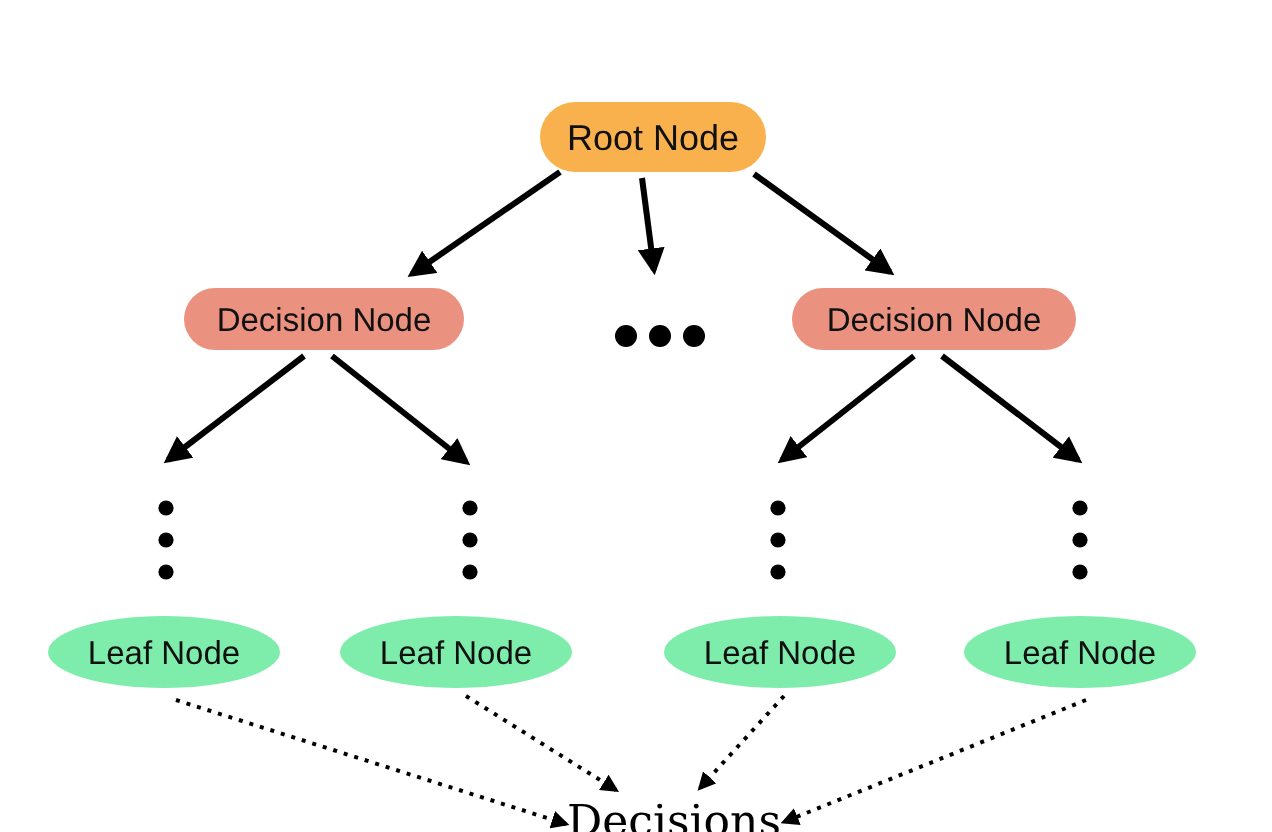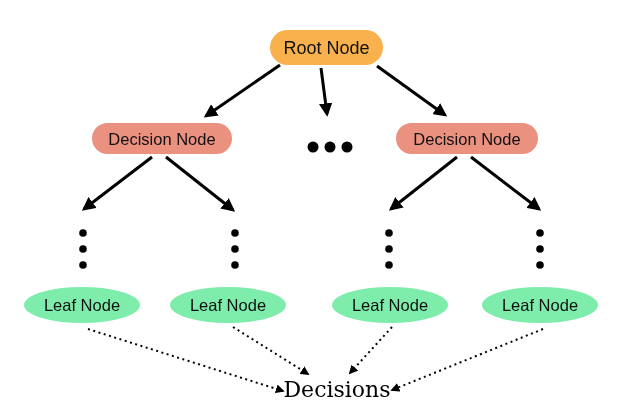--- a/index.html
+++ b/index.html
@@ -9,20 +9,21 @@
     width: 636px;
     height: 416px;
     overflow: hidden;
     font-family: "Liberation Sans", sans-serif;
   }
   #stage {
     position: relative;
     width: 636px;
     height: 348px;
     background: #ffffff;
+    margin-top: 21px;
   }
   svg { display: block; }
   .node-label {
     font-family: "Liberation Sans", "DejaVu Sans", sans-serif;
     fill: #111111;
     text-anchor: middle;
   }
   .root-label { font-size: 18px; }
   .decision-label { font-size: 16.5px; }
   .leaf-label { font-size: 16.5px; }

